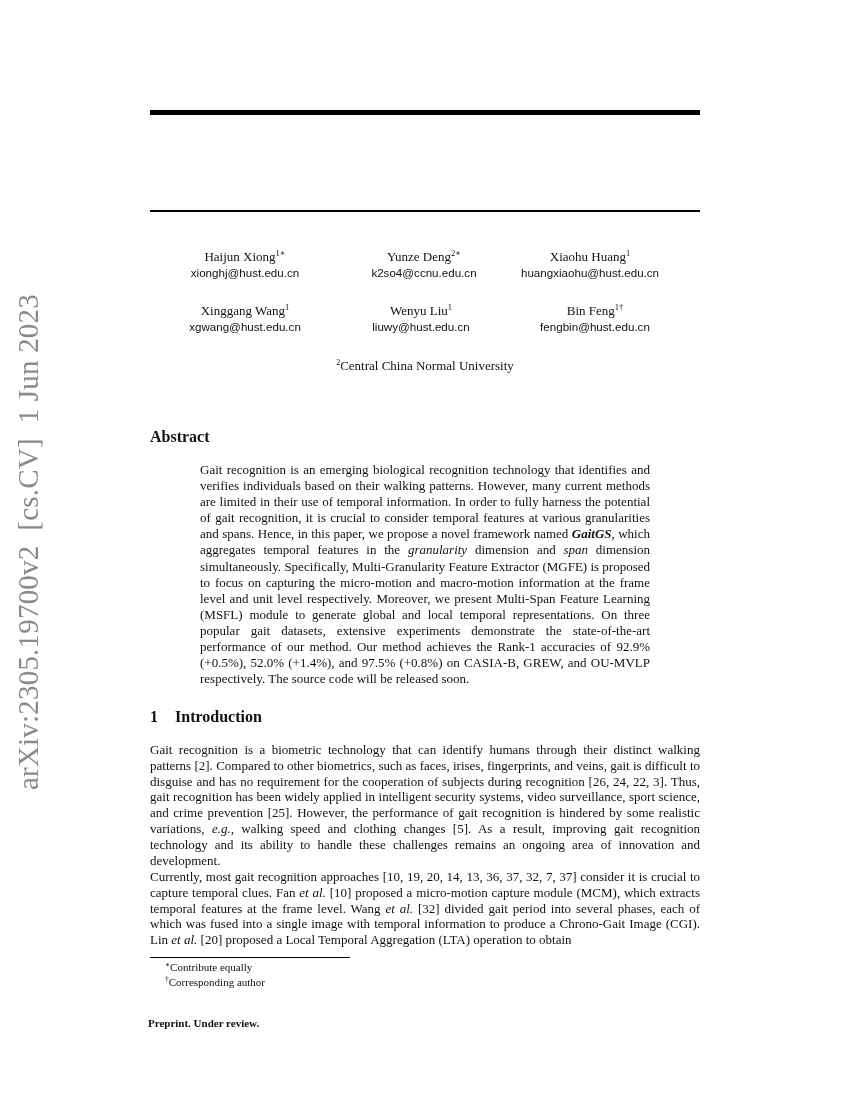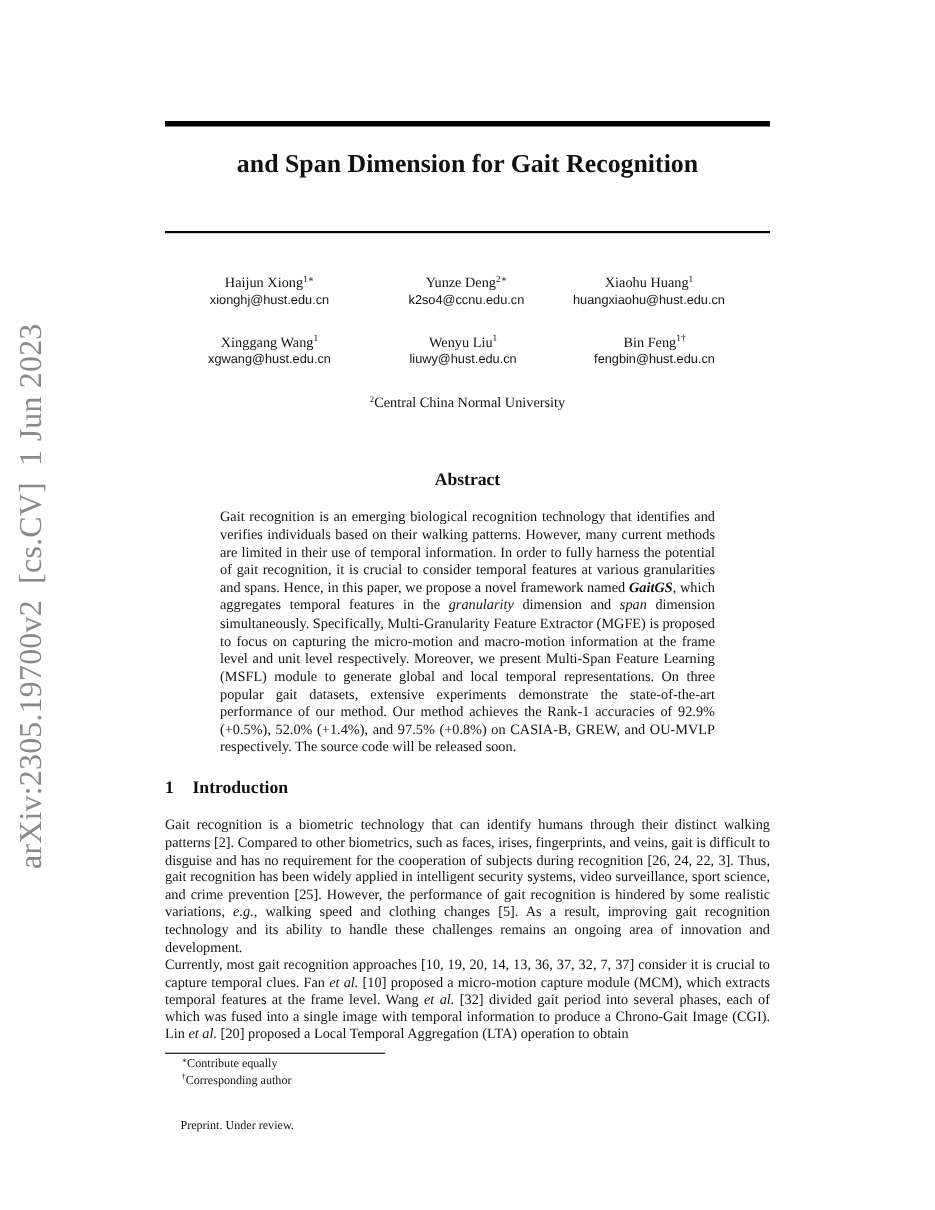--- a/index.html
+++ b/index.html
@@ -13,39 +13,38 @@
   .rule-top { left: 150px; top: 110px; width: 550px; height: 5px; background: #000; }
   .rule-bottom { left: 150px; top: 210px; width: 550px; height: 2px; background: #000; }
   .title { left: 150px; top: 136px; width: 550px; text-align: center;
            font-weight: bold; font-size: 23.5px; line-height: 27px; }
   .author { position: absolute; width: 220px; text-align: center; }
   .author .name { font-weight: normal; font-size: 13px; line-height: 16px; }
   .author .name sup { font-size: 8.5px; vertical-align: 5px; line-height: 0; }
   .author .email { font-family: Liberation Sans, sans-serif; font-size: 11.6px; line-height: 16px; }
   .affil { left: 150px; top: 358px; width: 550px; text-align: center; font-size: 13px; line-height: 16px; }
   .affil sup { font-size: 8px; vertical-align: 5px; line-height: 0; }
-  .abstract-heading { left: 150px; top: 428px; width: 550px; text-align: center; font-weight: bold; font-size: 16px; }
+  .abstract-heading { left: 150px; top: 428px; width: 550px; text-align: left; font-weight: bold; font-size: 16px; }
   .abstract-body { left: 200px; top: 462px; width: 450px; font-size: 13px; line-height: 16.1px; text-align: justify; }
   .section-heading { left: 150px; top: 708px; font-weight: bold; font-size: 16px; }
   .section-heading .num { display: inline-block; width: 25px; }
   .para { left: 150px; width: 550px; font-size: 13px; line-height: 15.8px; text-align: justify; }
   .fn-rule { left: 150px; top: 957px; width: 200px; height: 1px; background: #000; }
   .footnotes { left: 165px; top: 960px; font-size: 11px; line-height: 15px; }
   .footnotes sup { font-size: 7.5px; vertical-align: 4px; line-height: 0; }
-  .preprint { left: 164px; top: 1017px; font-size: 11px; }
+  .preprint { left: 148px; top: 1017px; font-size: 11px; font-weight: bold; }
   i { font-style: italic; }
 </style>
 </head>
 <body>
 
 <div class="sidebar-arxiv">arXiv:2305.19700v2  [cs.CV]  1 Jun 2023</div>
 
 <div class="abs rule-top"></div>
 <div class="abs title">
-  <div>and Span Dimension for Gait Recognition</div>
 </div>
 <div class="abs rule-bottom"></div>
 
 <div class="author" style="left:135px; top:249px;">
   <div class="name"><span>Haijun Xiong</span><sup>1∗</sup></div>
   <div class="email">xionghj@hust.edu.cn</div>
 </div>
 <div class="author" style="left:314px; top:249px;">
   <div class="name"><span>Yunze Deng</span><sup>2∗</sup></div>
   <div class="email">k2so4@ccnu.edu.cn</div>

